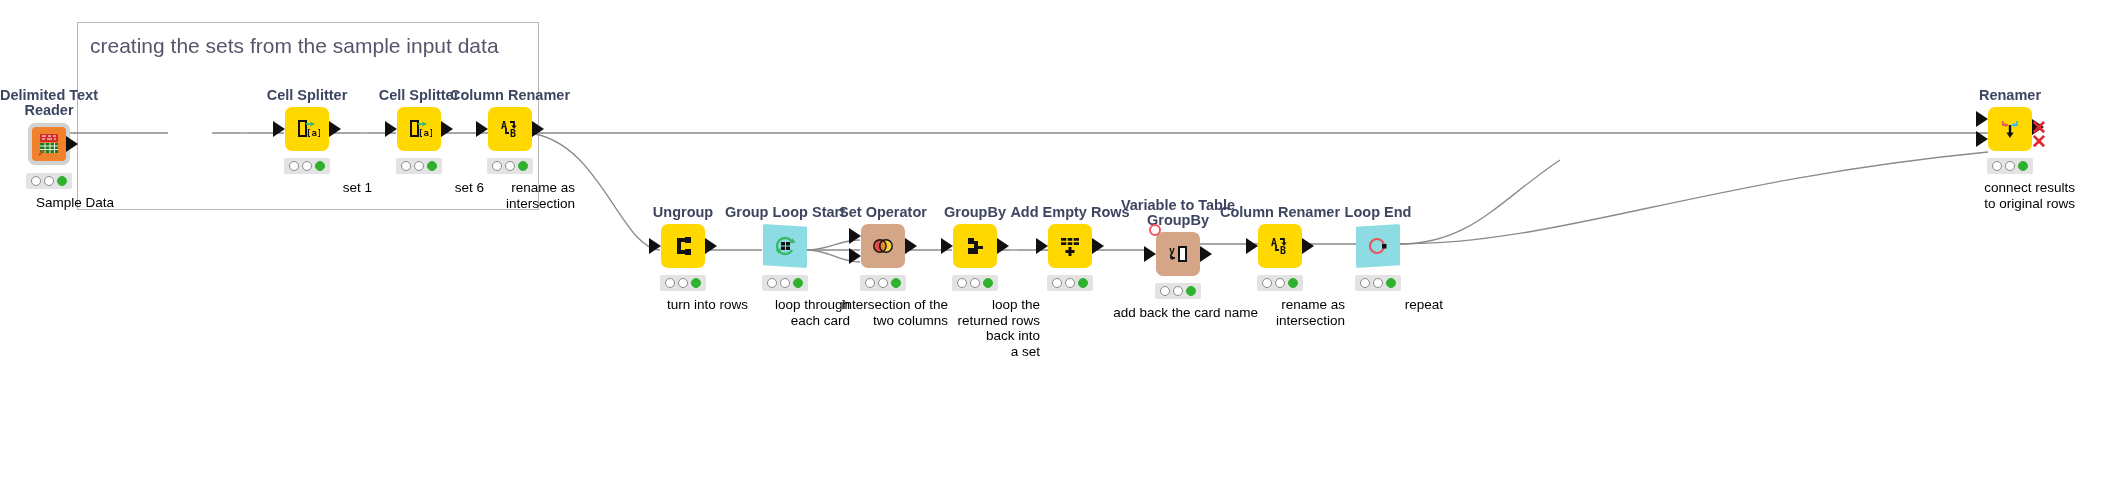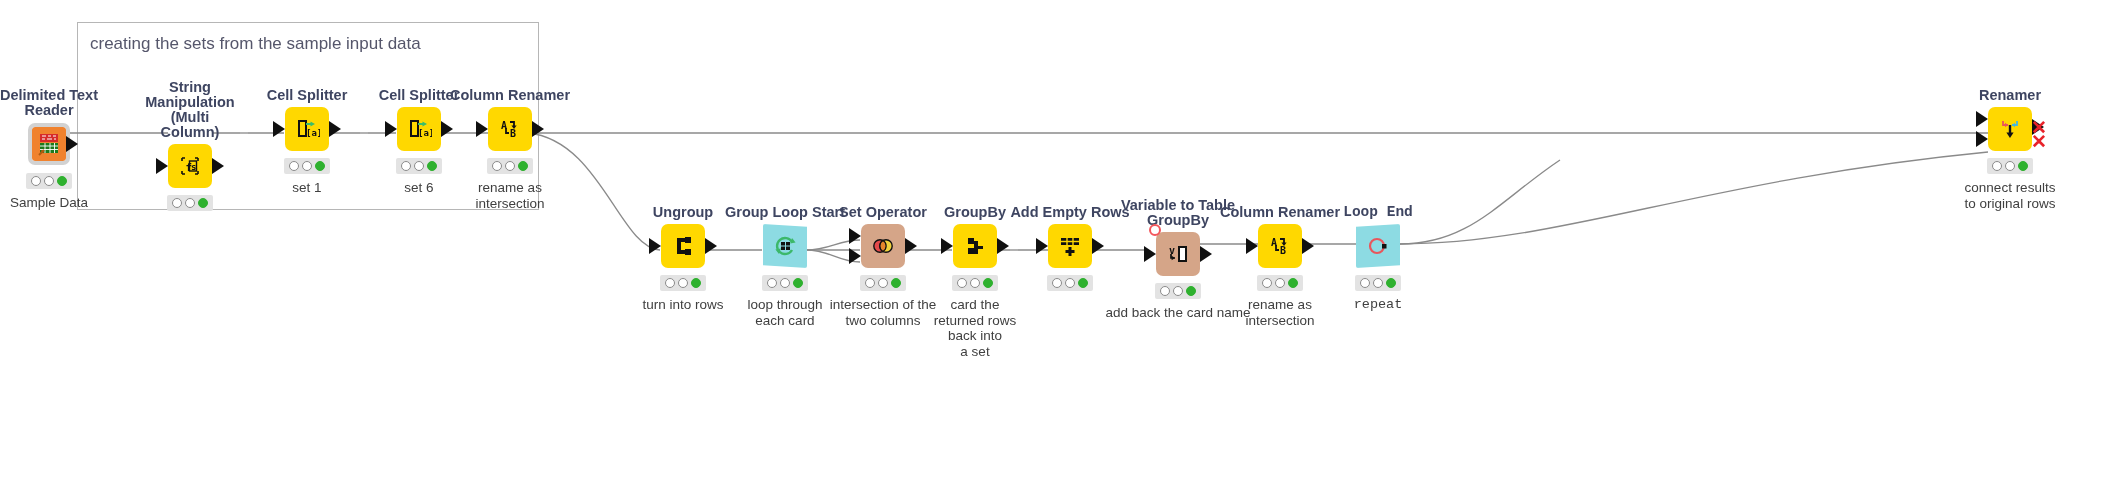--- a/index.html
+++ b/index.html
@@ -18,21 +18,21 @@
 
   
   .annotation {
     position: absolute;
     border: 1.5px solid #b6b6b6;
     background: transparent;
   }
   .annotation-text {
     position: absolute;
     color: #55566b;
-    font-size: 17px;
+    font-size: 21px;
     font-family: "Liberation Sans", sans-serif;
     white-space: nowrap;
   }
 
   
   .wires {
     position: absolute;
     left: 0; top: 0;
     width: 2117px; height: 488px;
     pointer-events: none;
@@ -138,24 +138,25 @@
   .lamp {
     width: 10px; height: 10px;
     border-radius: 50%;
     background: #ffffff;
     border: 1px solid #8b8b8b;
   }
   .lamp.green { background: #2fb12f; border-color: #2fb12f; }
 
   .node-annot {
     margin-top: 6px;
-    color: #404040;
+    color: #000000;
     font-size: 13.5px;
     line-height: 15.5px;
     white-space: pre-line;
+    text-align: right;
   }
   svg { display: block; }
 </style>
 </head>
 <body>
 
 <div id="canvas">
 
   <div class="annotation" style="left:77px; top:22px; width:462px; height:188px;"></div>
   <div class="annotation-text" style="left:90px; top:34px;">creating the sets from the sample input data</div>
@@ -215,44 +216,20 @@
       </div>
     </div>
     <div class="status">
       <span class="lamp"></span>
       <span class="lamp"></span>
       <span class="lamp green"></span>
     </div>
     <div class="node-annot">Sample Data</div>
   </div>
 
-  <div class="node" style="left:125px; top:80px;">
-    <div class="node-title">String Manipulation (Multi
-Column)</div>
-    <div class="node-body-row">
-      <div class="node-box">
-        <svg width="26" height="26" viewBox="0 0 26 26">
-          <g stroke="#111" stroke-width="1.6" fill="none">
-            <path d="M5 5 h3 M5 5 v3 M21 5 h-3 M21 5 v3 M5 21 h3 M5 21 v-3 M21 21 h-3 M21 21 v-3"></path>
-          </g>
-          <text x="8.5" y="18" font-family="DejaVu Sans Mono, monospace" font-size="11" font-weight="bold" fill="#111">f</text>
-          <rect x="12.5" y="8" width="7" height="10" fill="none" stroke="#111" stroke-width="1.4"></rect>
-          <text x="14" y="17" font-family="DejaVu Sans Mono, monospace" font-size="9" font-weight="bold" fill="#111">s</text>
-        </svg>
-        <div class="port in"></div>
-        <div class="port out"></div>
-      </div>
-    </div>
-    <div class="status">
-      <span class="lamp"></span>
-      <span class="lamp"></span>
-      <span class="lamp green"></span>
-    </div>
-    <div class="node-annot"></div>
-  </div>
 
   <div class="node" style="left:242px; top:88px;">
     <div class="node-title">Cell Splitter</div>
     <div class="node-body-row">
       <div class="node-box">
         <svg width="26" height="26" viewBox="0 0 26 26">
           <rect x="5" y="5" width="7" height="15" fill="none" stroke="#111" stroke-width="2"></rect>
           <path d="M12 8 h6" stroke="#3bbd6a" stroke-width="2"></path>
           <path d="M21 8 l-4.5 -2.6 v5.2 z" fill="#3bbd6a"></path>
           <text x="12" y="20" font-family="DejaVu Sans Mono, monospace" font-size="9" font-weight="bold" fill="#111">[a]</text>
@@ -396,21 +373,21 @@
         </svg>
         <div class="port in"></div>
         <div class="port out"></div>
       </div>
     </div>
     <div class="status">
       <span class="lamp"></span>
       <span class="lamp"></span>
       <span class="lamp green"></span>
     </div>
-    <div class="node-annot">card the
+    <div class="node-annot">loop the
 returned rows
 back into
 a set</div>
   </div>
 
   <div class="node" style="left:1005px; top:205px;">
     <div class="node-title">Add Empty Rows</div>
     <div class="node-body-row">
       <div class="node-box">
         <svg width="26" height="26" viewBox="0 0 26 26">
@@ -471,21 +448,21 @@
     </div>
     <div class="status">
       <span class="lamp"></span>
       <span class="lamp"></span>
       <span class="lamp green"></span>
     </div>
     <div class="node-annot">rename as
 intersection</div>
   </div>
 
-  <div class="node" style="left:1313px; top:205px;font-family:Liberation Mono, monospace;">
+  <div class="node" style="left:1313px; top:205px;">
     <div class="node-title">Loop End</div>
     <div class="node-body-row">
       <div class="node-box cyan loopend">
         <svg width="26" height="26" viewBox="0 0 26 26">
           <circle cx="12" cy="13" r="7" fill="none" stroke="#e8565c" stroke-width="2.2"></circle>
           <rect x="17" y="11" width="4.5" height="4.5" fill="#111"></rect>
         </svg>
         <div class="port in"></div>
         <div class="port out"></div>
       </div>

